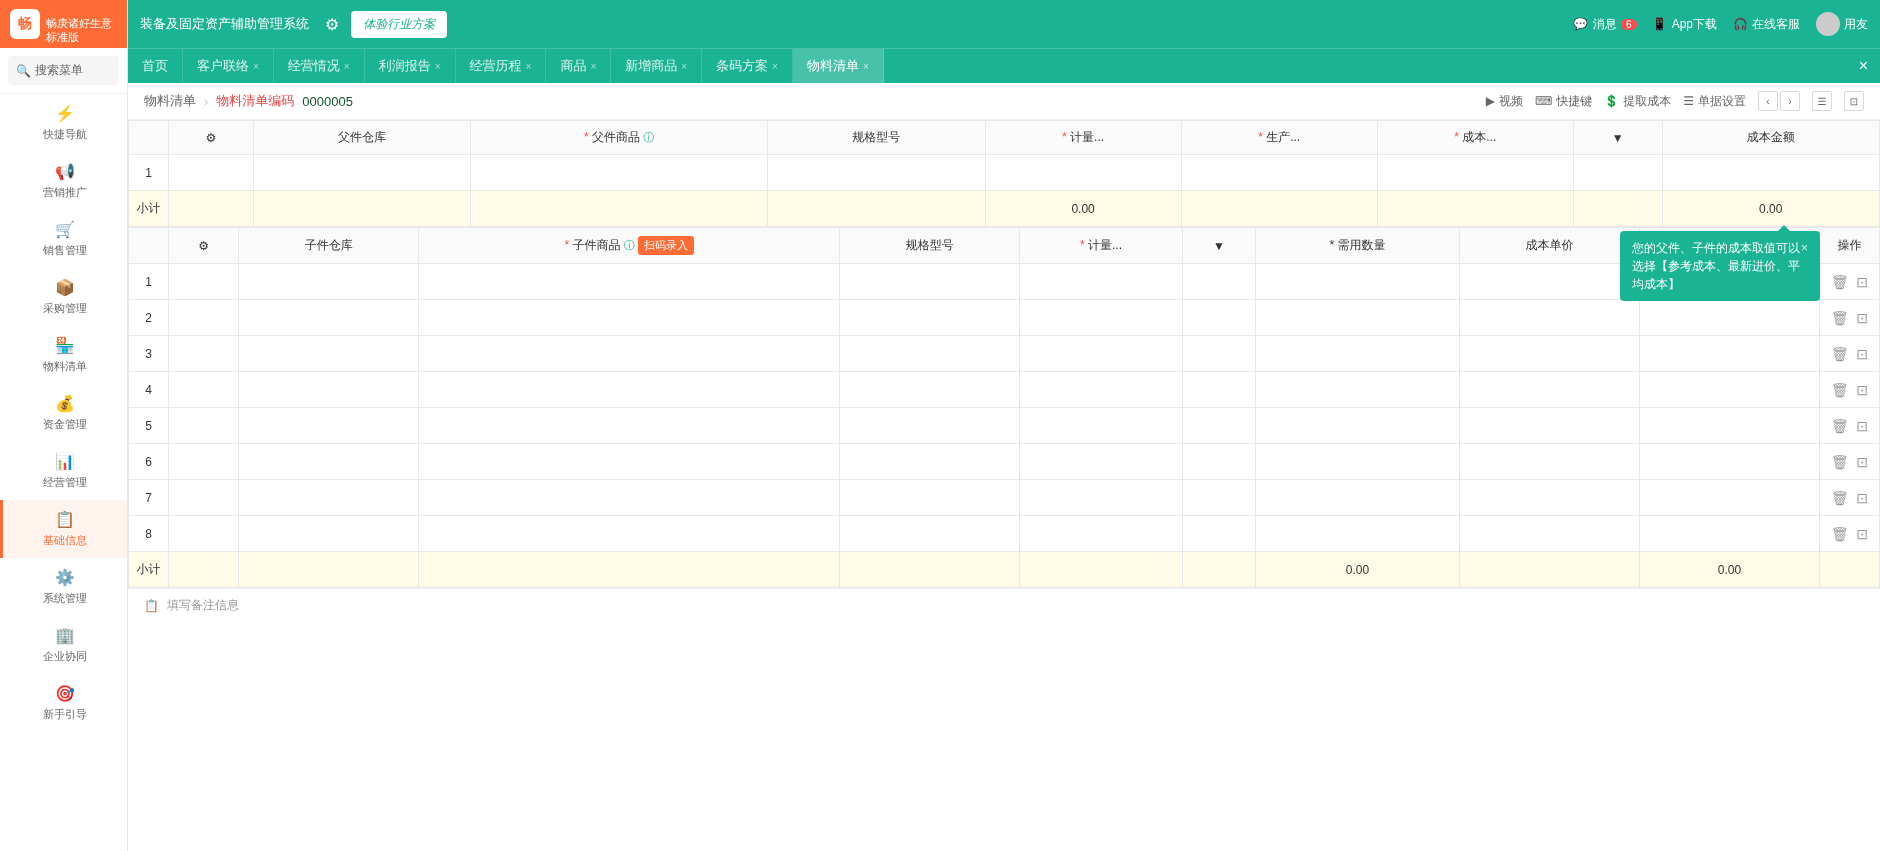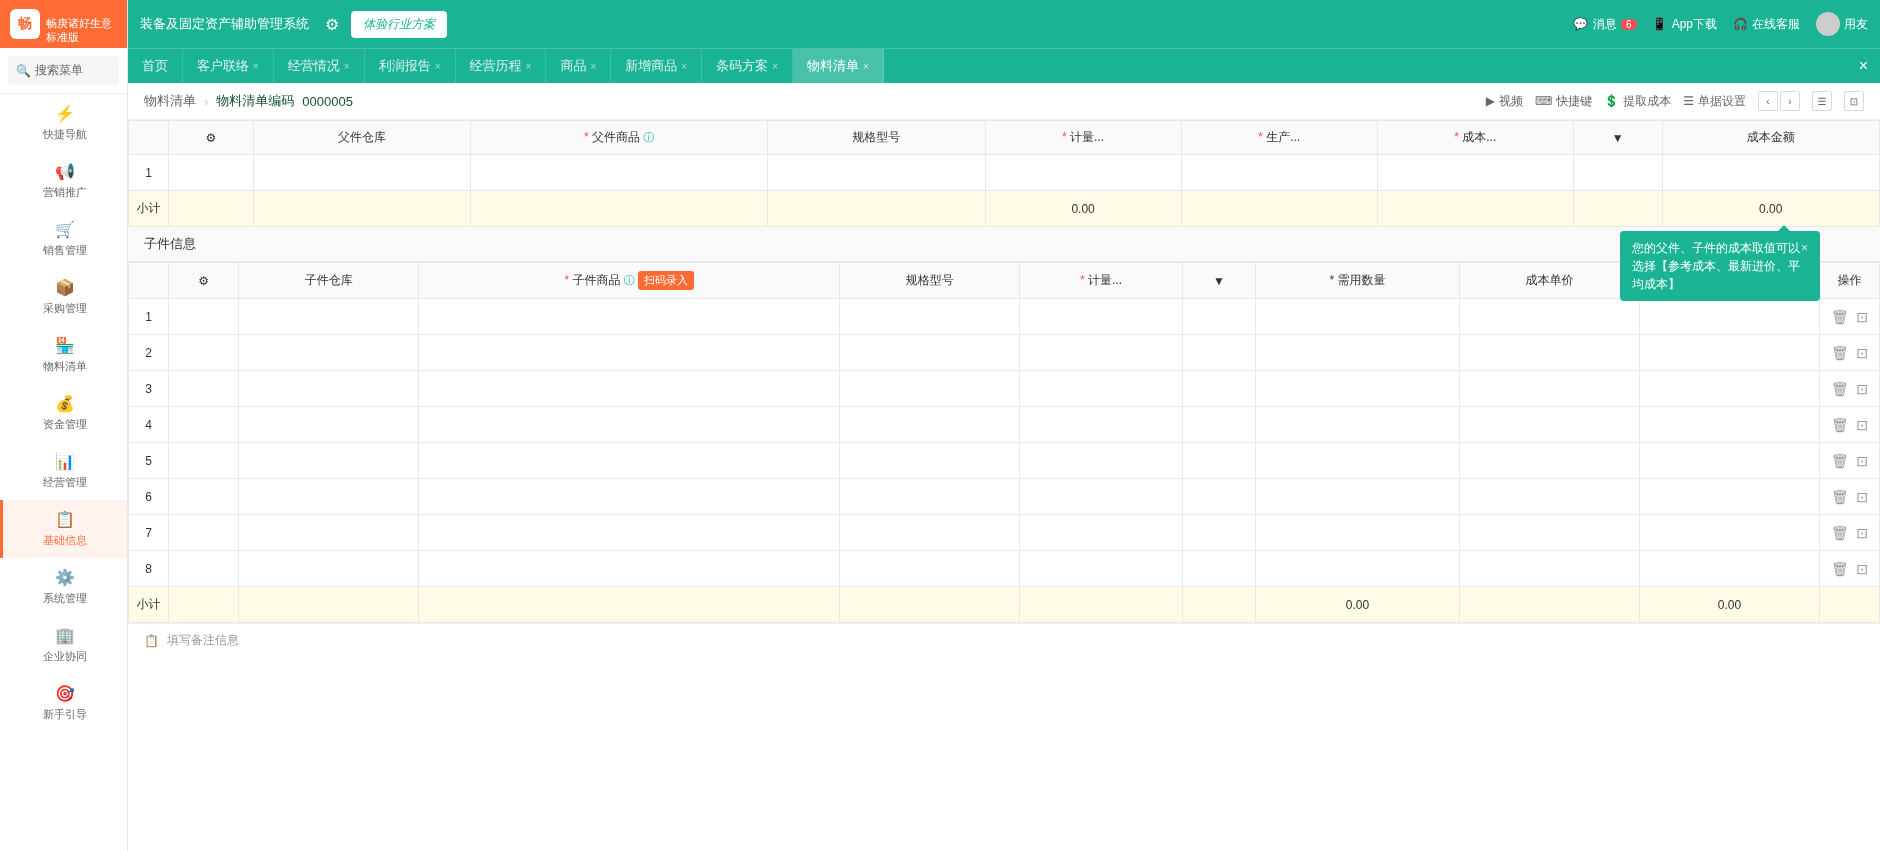--- a/index.html
+++ b/index.html
@@ -173,21 +173,21 @@
     
     .breadcrumb {
       display: flex;
       align-items: center;
       padding: 8px 16px;
       border-bottom: 1px solid #f0f0f0;
       gap: 8px;
       font-size: 13px;
     }
     .breadcrumb-item { color: #666; cursor: pointer; }
-    .breadcrumb-item.active { color: #14532d; font-weight: 500; }
+    .breadcrumb-item.active { color: #ef4444; font-weight: 500; }
     .breadcrumb-sep { color: #ccc; }
     .breadcrumb-code { color: #14532d; }
     .breadcrumb-actions {
       margin-left: auto;
       display: flex;
       align-items: center;
       gap: 12px;
       font-size: 12px;
       color: #666;
     }
@@ -516,21 +516,20 @@
           <td></td>
           <td>0.00</td>
           <td></td>
           <td></td>
           <td></td>
           <td>0.00</td>
         </tr>
       </tbody>
     </table>
 
-    <div class="section-header">子件信息</div>
     <table class="data-table">
       <thead>
         <tr>
           <th class="col-num"></th>
           <th><span>⚙</span></th>
           <th>子件仓库</th>
           <th><span class="required">*</span> 子件商品 <span style="color:#1ab394; font-size:11px;">ⓘ</span> <button class="scan-btn">扫码录入</button></th>
           <th>规格型号</th>
           <th><span class="required">*</span> 计量...</th>
           <th>▼</th>

